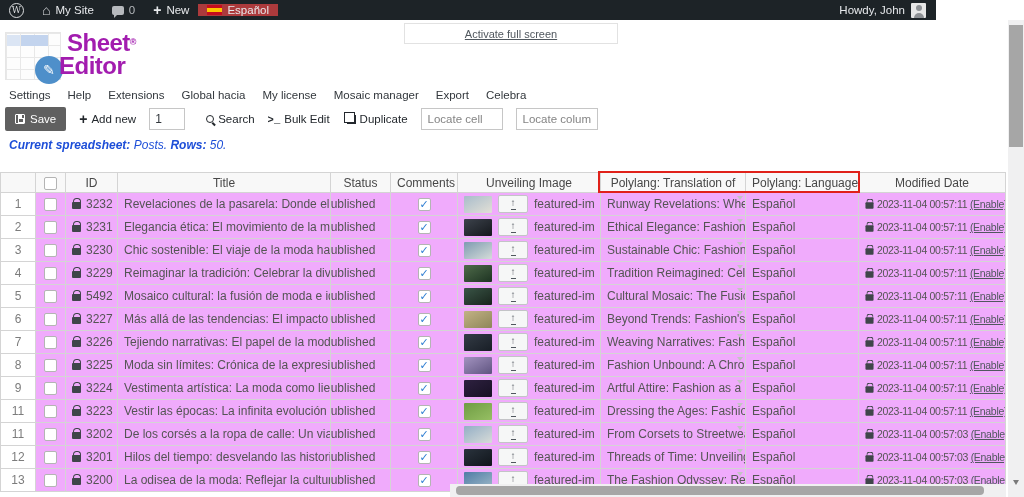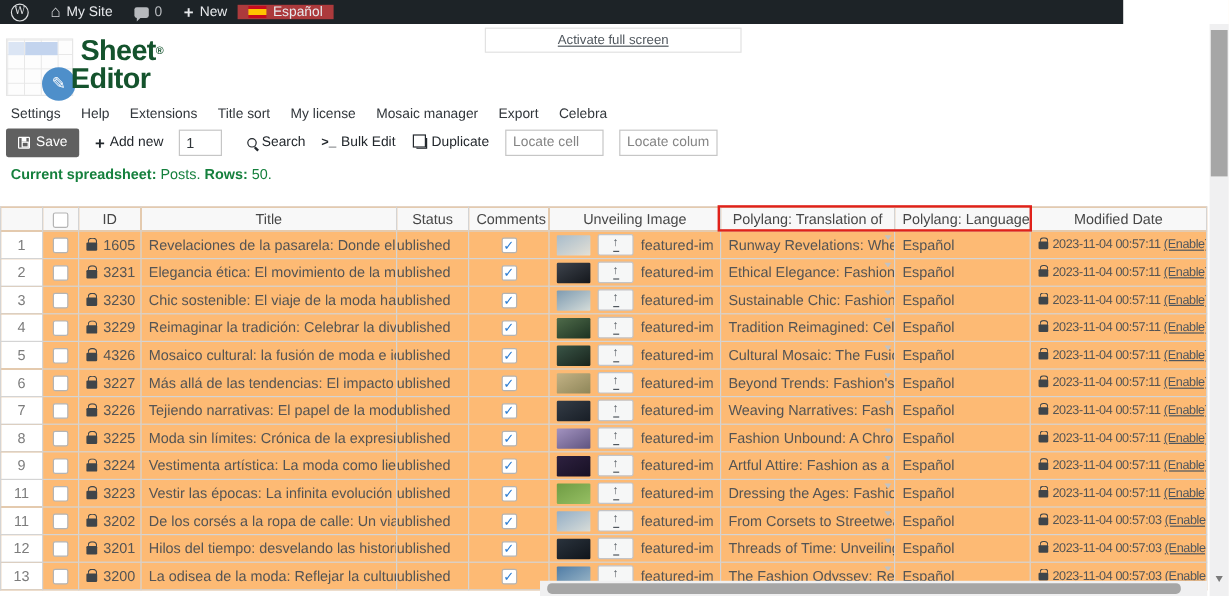--- a/index.html
+++ b/index.html
@@ -75,26 +75,26 @@
     background:#23282d; transform:rotate(45deg); transform-origin:0 0; }
   .term-icon::before { content:">_"; font-family:"Liberation Mono","DejaVu Sans Mono",monospace;
     font-size:10.5px; font-weight:bold; }
   .dup-icon { width:9px; height:9px; border:1.2px solid #23282d; position:relative; display:inline-block; background:#fff; }
   .dup-icon::before { content:""; position:absolute; left:-3.5px; top:-3.5px; width:9px; height:9px;
     border:1.2px solid #23282d; background:#fff; }
   .locate-input { width:82px; height:22px; border:1px solid #c6c6c6; font-size:11.5px; padding:0 6px; color:#32373c; }
   .locate-input::placeholder { color:#848484; }
 
   
-  .status-line { position:absolute; left:9px; top:138px; font-size:12px; color:#15803d; }
+  .status-line { position:absolute; left:9px; top:138px; font-size:12px; color:#1d4ed8;font-style:italic; }
   .status-line b { font-weight:bold; }
 
   
   .grid { position:absolute; left:0; top:172px; width:1005px; border-collapse:collapse;
-    table-layout:fixed; font-size:12px; color:#545454; background:#fdba74; }
+    table-layout:fixed; font-size:12px; color:#545454; background:#f0abfc; }
   .grid th, .grid td { border:1px solid #d4d4d4; height:22px; padding:0 6px;
     overflow:hidden; white-space:nowrap; text-overflow:clip; }
   .grid th { background:#f8f8f8; font-weight:normal; color:#474747; text-align:center; height:20px; }
   .c-num { text-align:center; color:#7c7c7c; background:#fff; }
   .c-cb, .c-comments { text-align:center; }
   .cb { width:13px; height:13px; border:1px solid #b4b4b4; border-radius:2px; background:#fff;
     display:inline-block; vertical-align:middle; line-height:11px; cursor:pointer; }
   .cb.checked::before { content:"✓"; color:#2d7dd2; font-weight:bold; font-size:11px; }
   .lock-icon { display:inline-block; position:relative; width:9px; height:7px; background:#3f454a;
     border-radius:1px; margin-right:5px; vertical-align:-1px; }
@@ -148,45 +148,49 @@
     <span class="count">0</span>
   </div>
   <div class="ab-item">
     <span class="plus-icon"></span>
     <span>New</span>
   </div>
   <div class="ab-item lang-item" style="background: rgb(172, 58, 60);">
     <span class="flag-icon"></span>
     <span>Español</span>
   </div>
+  <div class="ab-right">
+    <span>Howdy, John</span>
+    <span class="avatar"></span>
+  </div>
 </div>
 
 <div class="fullscreen-box">
   <a>Activate full screen</a>
 </div>
 
 <div class="logo">
   <div class="logo-grid">
     <div class="logo-cell-a"></div>
     <div class="logo-cell-b"></div>
   </div>
   <div class="logo-circle">
     <span class="pencil-icon"></span>
   </div>
-  <div class="logo-text" style="color: #14532d;">
+  <div class="logo-text" style="color: #a21caf;">
     <div><span>Sheet</span><span class="reg">®</span></div>
     <div class="l2">Editor</div>
   </div>
 </div>
 
 <nav class="plugin-menu">
   <span>Settings</span>
   <span>Help</span>
   <span>Extensions</span>
-  <span>Title sort</span>
+  <span>Global hacia</span>
   <span>My license</span>
   <span>Mosaic manager</span>
   <span>Export</span>
   <span>Celebra</span>
 </nav>
 
 <div class="toolbar">
   <button class="save-btn">
     <span class="floppy-icon"></span>
     <span>Save</span>
@@ -246,21 +250,21 @@
       <th>Modified Date</th>
     </tr>
   </thead>
   <tbody>
       <tr>
     <td class="c-num">1</td>
     <td class="c-cb">
       <span class="cb"></span>
     </td>
     <td class="c-id">
-      <span class="lock-icon"></span><span>1605</span>
+      <span class="lock-icon"></span><span>3232</span>
     </td>
     <td class="c-title">Revelaciones de la pasarela: Donde el arte y l...</td>
     <td class="c-status">
       <span class="clip">published</span>
     </td>
     <td class="c-comments">
       <span class="cb checked"></span>
     </td>
     <td class="c-feat">
       <div class="feat-wrap">
@@ -382,21 +386,21 @@
       <span class="lock-icon"></span><span>2023-11-04 00:57:11</span>
       <a class="enable-link">(Enable)</a>
     </td>
   </tr>
       <tr>
     <td class="c-num">5</td>
     <td class="c-cb">
       <span class="cb"></span>
     </td>
     <td class="c-id">
-      <span class="lock-icon"></span><span>4326</span>
+      <span class="lock-icon"></span><span>5492</span>
     </td>
     <td class="c-title">Mosaico cultural: la fusión de moda e identidad</td>
     <td class="c-status">
       <span class="clip">published</span>
     </td>
     <td class="c-comments">
       <span class="cb checked"></span>
     </td>
     <td class="c-feat">
       <div class="feat-wrap">

